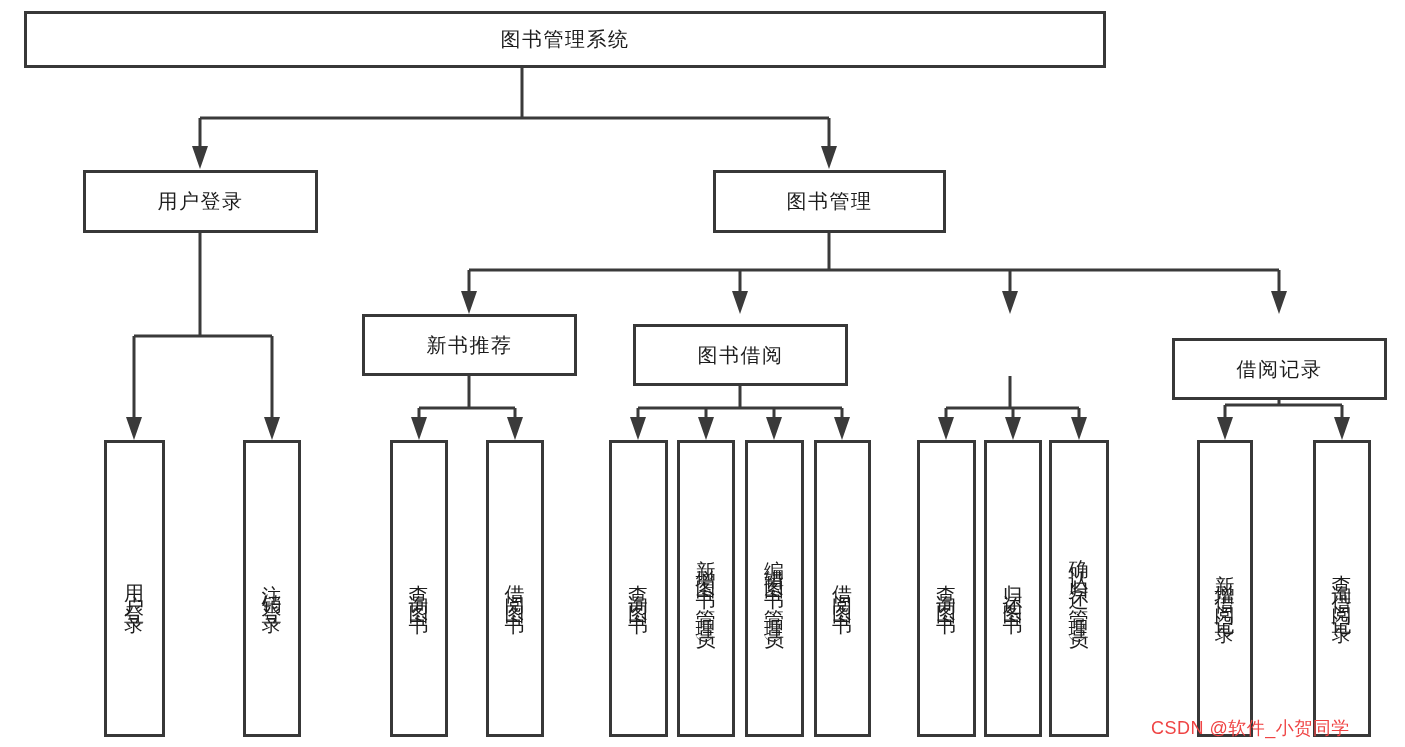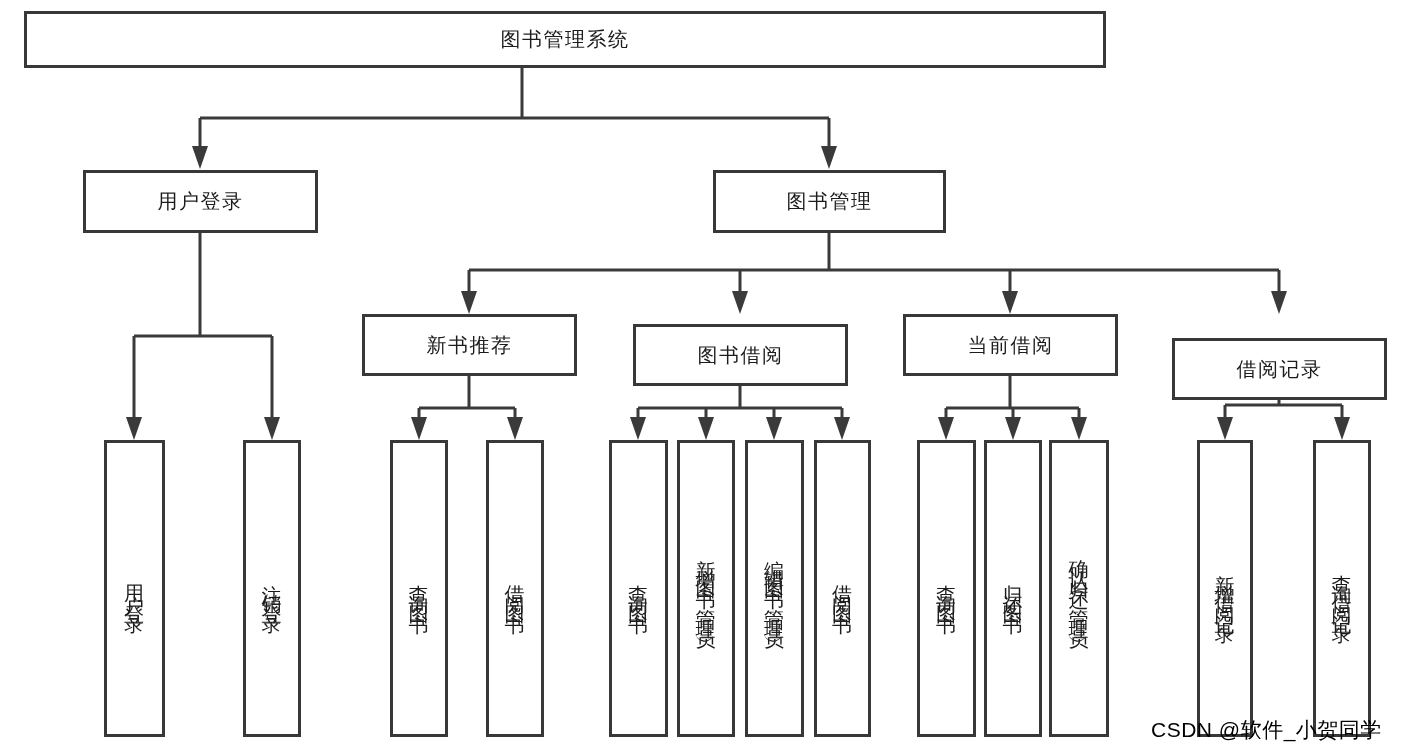--- a/index.html
+++ b/index.html
@@ -15,21 +15,21 @@
     border:3px solid #383838;color:#1c1c1c;
     display:flex;align-items:center;justify-content:center;
   }
   .hlbl{font-size:20px;letter-spacing:1.5px;white-space:nowrap;}
   .vlbl{
     writing-mode:vertical-rl;text-orientation:mixed;
     font-size:20px;letter-spacing:10px;line-height:1;white-space:nowrap;
   }
   .watermark{
     position:absolute;left:1151px;top:716px;z-index:5;
-    font-size:21px;color:#000000;white-space:nowrap;letter-spacing:.5px;
+    font-size:18px;color:#ef4444;white-space:nowrap;letter-spacing:.5px;
   }
 </style>
 </head>
 <body>
 
 <div class="stage">
 
   <svg class="wires" viewBox="0 0 1405 747">
     <g>
       <path d="M522 68 V118 M200 118 H829 M200 118 V148 M829 118 V148"></path>
@@ -83,23 +83,20 @@
   <div class="node" style="left:362px;top:314px;width:215px;height:62px;">
     <span class="hlbl">新书推荐</span>
   </div>
 
   <div class="node" style="left:713px;top:170px;width:233px;height:63px;">
     <span class="hlbl">图书管理</span>
   </div>
   <div class="node" style="left:633px;top:324px;width:215px;height:62px;">
     <span class="hlbl">图书借阅</span>
   </div>
-  <div class="node" style="left:903px;top:314px;width:215px;height:62px;">
-    <span class="hlbl">当前借阅</span>
-  </div>
   <div class="node" style="left:1172px;top:314px;width:215px;height:62px;margin-top:24px;">
     <span class="hlbl">借阅记录</span>
   </div>
 
   <div class="node" style="left:104px;top:440px;width:61px;height:297px;">
     <span class="vlbl">用户登录</span>
   </div>
   <div class="node" style="left:243px;top:440px;width:58px;height:297px;">
     <span class="vlbl">注销登录</span>
   </div>

